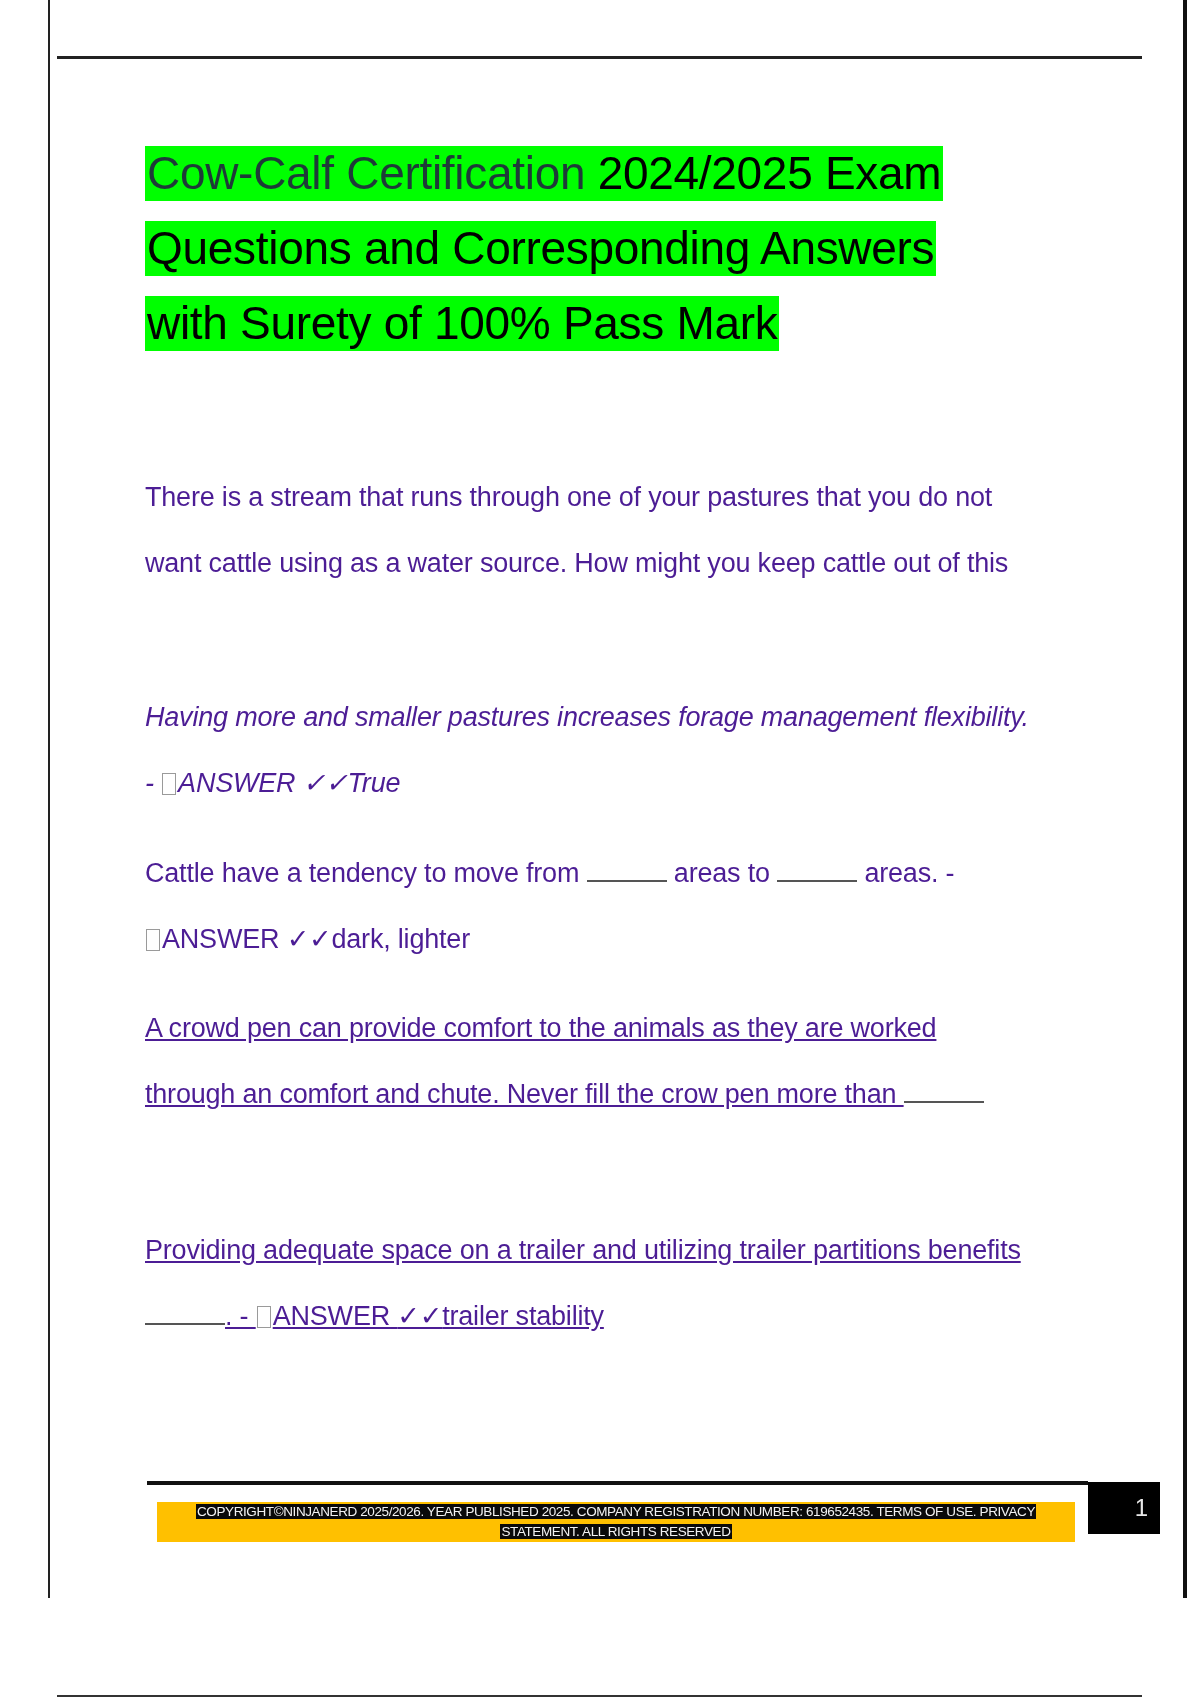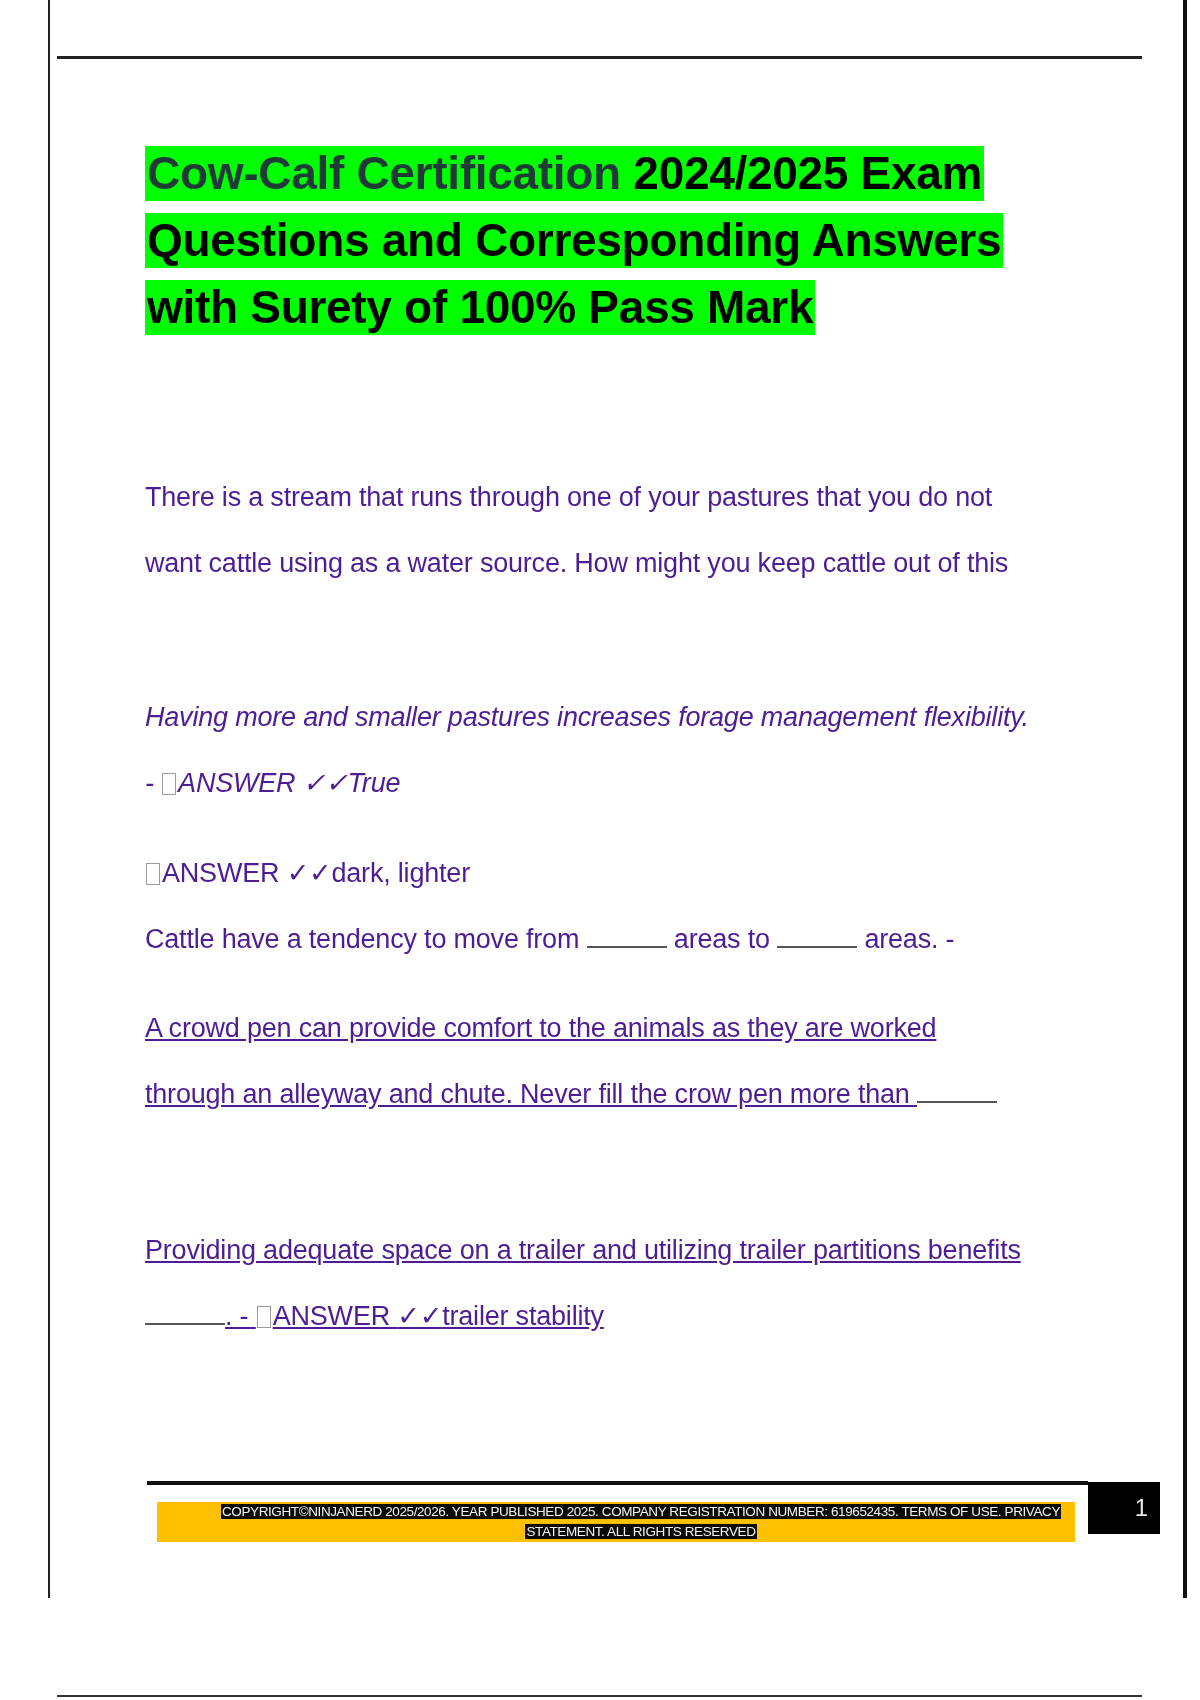--- a/index.html
+++ b/index.html
@@ -18,22 +18,22 @@
     }
     .rule-bottom {
       position: absolute; left: 57px; top: 1695px; width: 1085px; height: 2px; background: #333;
     }
 
     .title-block {
       position: absolute; left: 145px; top: 146px;
     }
     .title-line {
       display: block; width: max-content; background: #00ff00;
-      font-weight: bold; font-size: 46px; line-height: 55px; height: 55px;
-      padding: 0 2px 0 2px; margin-bottom: 12px; color: #000; letter-spacing: -0.3px;
+      font-weight: normal; font-size: 46px; line-height: 55px; height: 55px;
+      padding: 0 2px 0 2px; margin-bottom: 20px; color: #000; letter-spacing: -0.3px;
       white-space: nowrap;
     }
     .title-dim { color: #1e3b38; }
 
     .qa {
       position: absolute; left: 145px; width: 950px;
       font-size: 27px; color: #4c1d95; white-space: nowrap; letter-spacing: -0.2px;
     }
     .qa .line { display: block; height: 66px; line-height: 30px; }
     .box {
@@ -46,21 +46,21 @@
     }
 
     .footer-rule {
       position: absolute; left: 147px; top: 1481px; width: 941px; height: 4px; background: #111;
     }
     .footer-band {
       position: absolute; left: 157px; top: 1502px; width: 918px; height: 40px; background: #ffc000;
     }
     .footer-text {
       position: absolute; left: 157px; top: 1502px; width: 918px; text-align: center;
-      font-size: 13.5px; line-height: 20px; color: #f2f2f2; letter-spacing: -0.4px; padding-left: 25px;
+      font-size: 13.5px; line-height: 20px; color: #f2f2f2; letter-spacing: -0.4px;
     }
     .footer-text span.hl {
       background: #0a0a0a; padding: 0 1px;
       box-decoration-break: clone; -webkit-box-decoration-break: clone;
     }
     .page-num-box {
       position: absolute; left: 1088px; top: 1482px; width: 72px; height: 52px; background: #000;
       color: #e8e8e8; font-size: 24px; line-height: 52px; text-align: right; box-sizing: border-box;
       padding-right: 12px;
     }
@@ -82,27 +82,27 @@
   <span class="line">There is a stream that runs through one of your pastures that you do not</span>
   <span class="line">want cattle using as a water source. How might you keep cattle out of this</span>
 </div>
 
 <div class="qa" style="top:702px;font-style:italic;">
   <span class="line">Having more and smaller pastures increases forage management flexibility.</span>
   <span class="line"><span style="white-space:pre">- </span><span class="box"></span><span>ANSWER</span> <span>✓✓</span><span>True</span></span>
 </div>
 
 <div class="qa" style="top:858px;">
+  <span class="line"><span style="white-space:pre">Cattle have a tendency to move from </span><span class="blank"></span><span style="white-space:pre"> areas to </span><span class="blank"></span><span style="white-space:pre"> areas. -</span></span>
   <span class="line"><span class="box"></span><span>ANSWER</span> <span>✓✓</span><span>dark, lighter</span></span>
-  <span class="line"><span style="white-space:pre">Cattle have a tendency to move from </span><span class="blank"></span><span style="white-space:pre"> areas to </span><span class="blank"></span><span style="white-space:pre"> areas. -</span></span>
 </div>
 
 <div class="qa" style="top:1013px;text-decoration:underline;">
   <span class="line">A crowd pen can provide comfort to the animals as they are worked</span>
-  <span class="line"><span style="white-space:pre">through an alleyway and chute. Never fill the crow pen more than </span><span class="blank"></span></span>
+  <span class="line"><span style="white-space:pre">through an comfort and chute. Never fill the crow pen more than </span><span class="blank"></span></span>
 </div>
 
 <div class="qa" style="top:1235px;text-decoration:underline;">
   <span class="line">Providing adequate space on a trailer and utilizing trailer partitions benefits</span>
   <span class="line"><span class="blank"></span><span style="white-space:pre">. - </span><span class="box"></span><span>ANSWER</span> <span>✓✓</span><span>trailer stability</span></span>
 </div>
 
 <div class="footer-rule"></div>
 <div class="footer-band"></div>
 <div class="footer-text">

